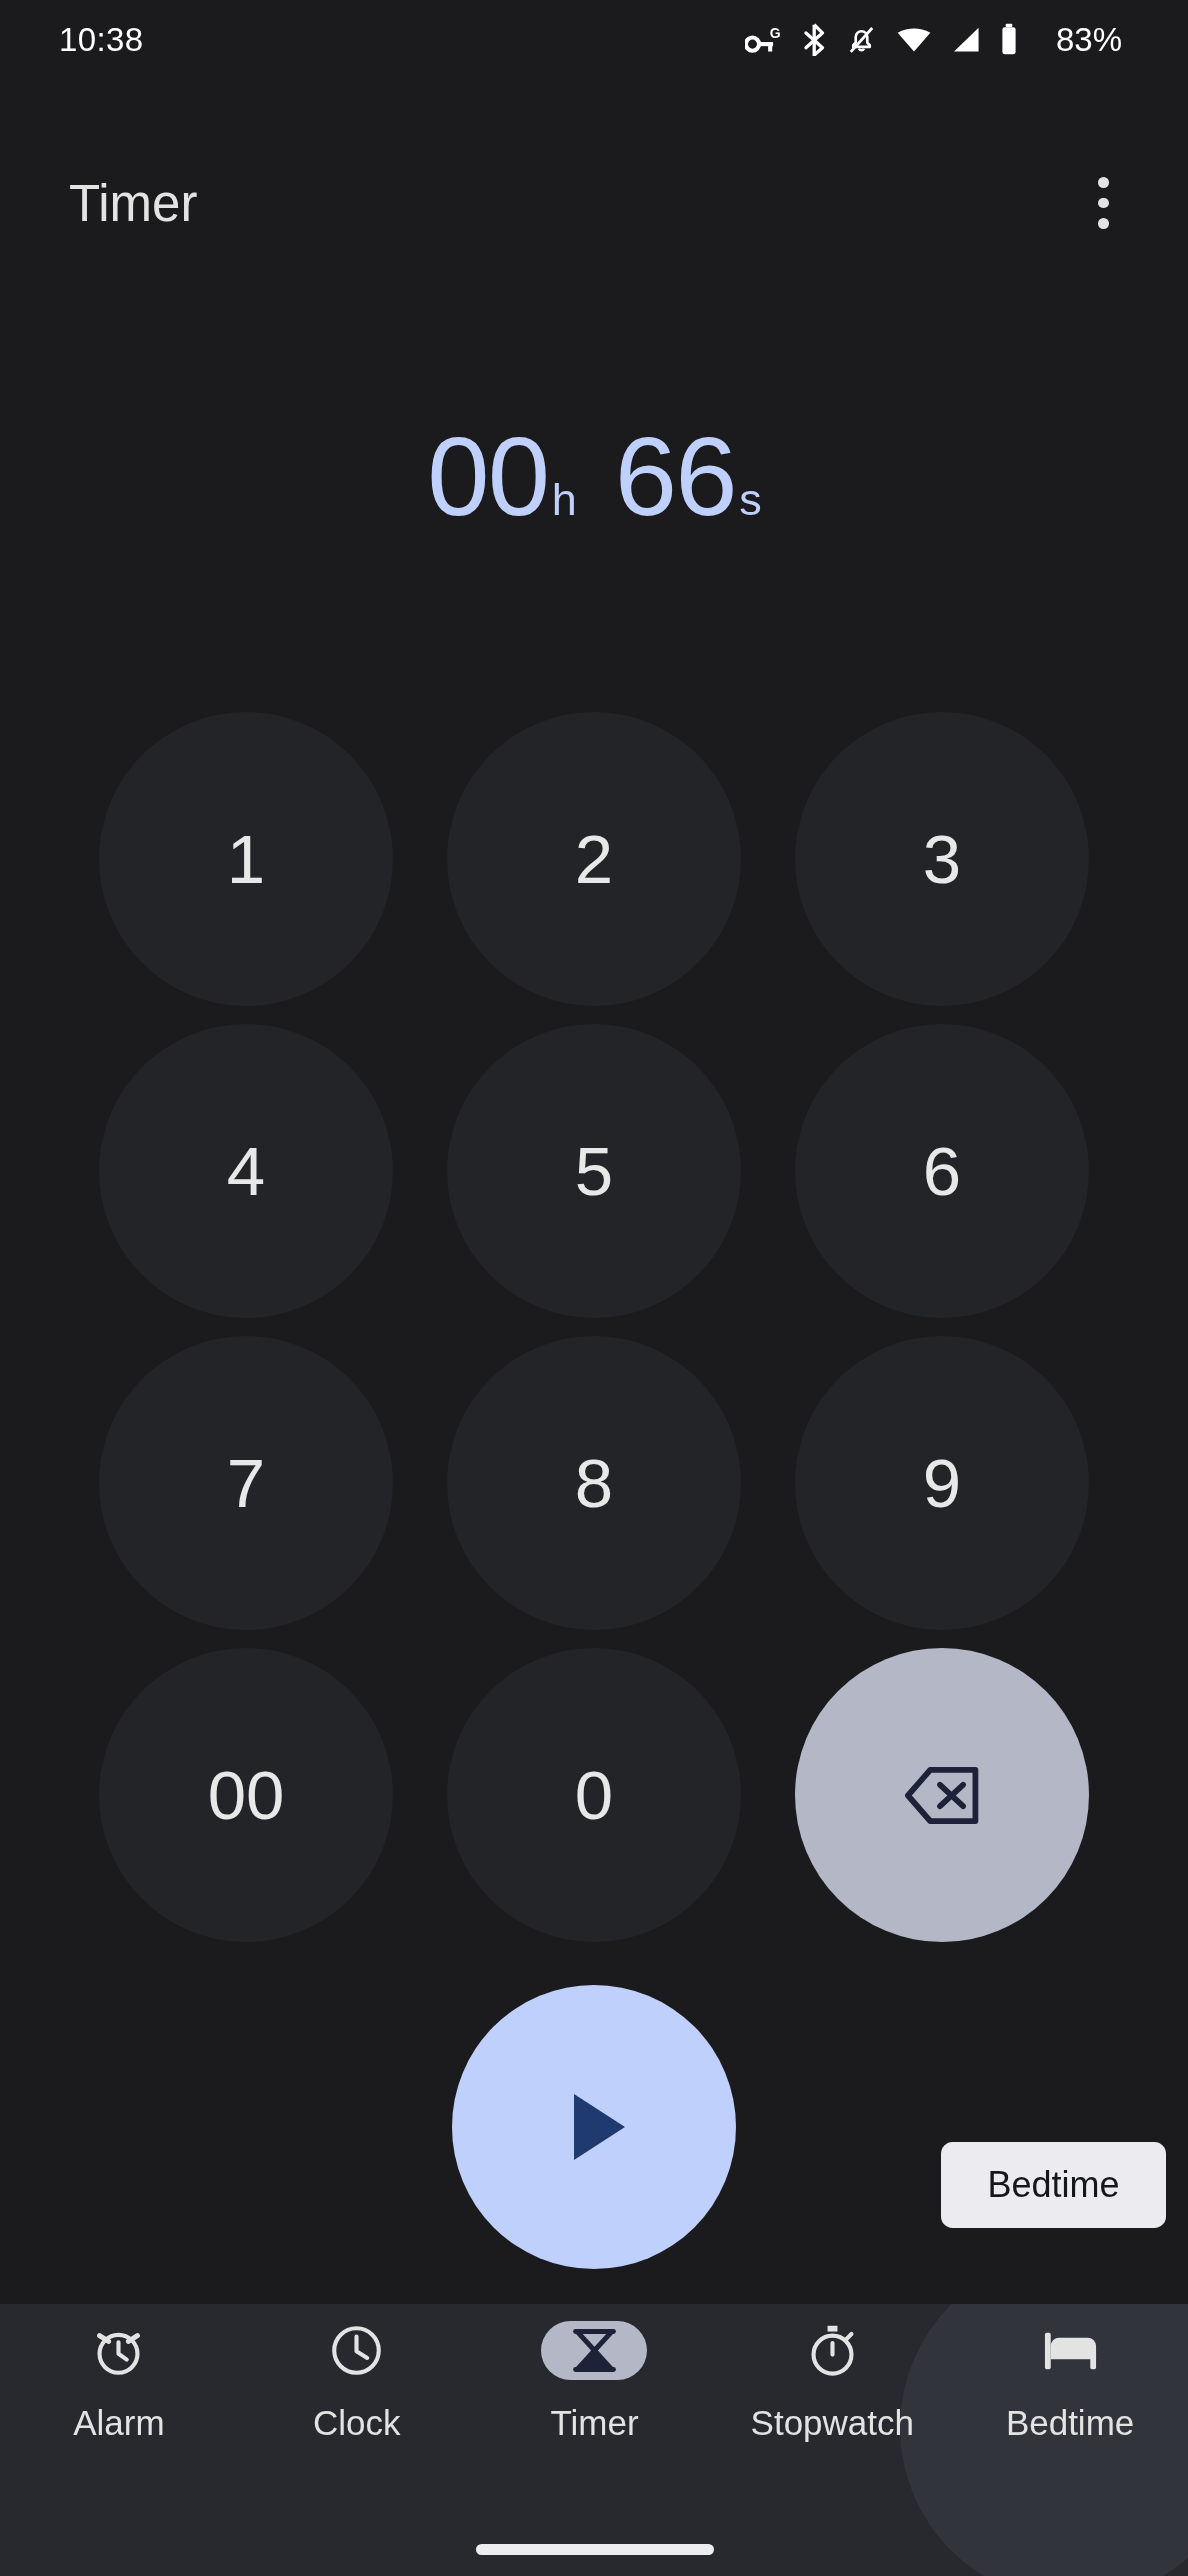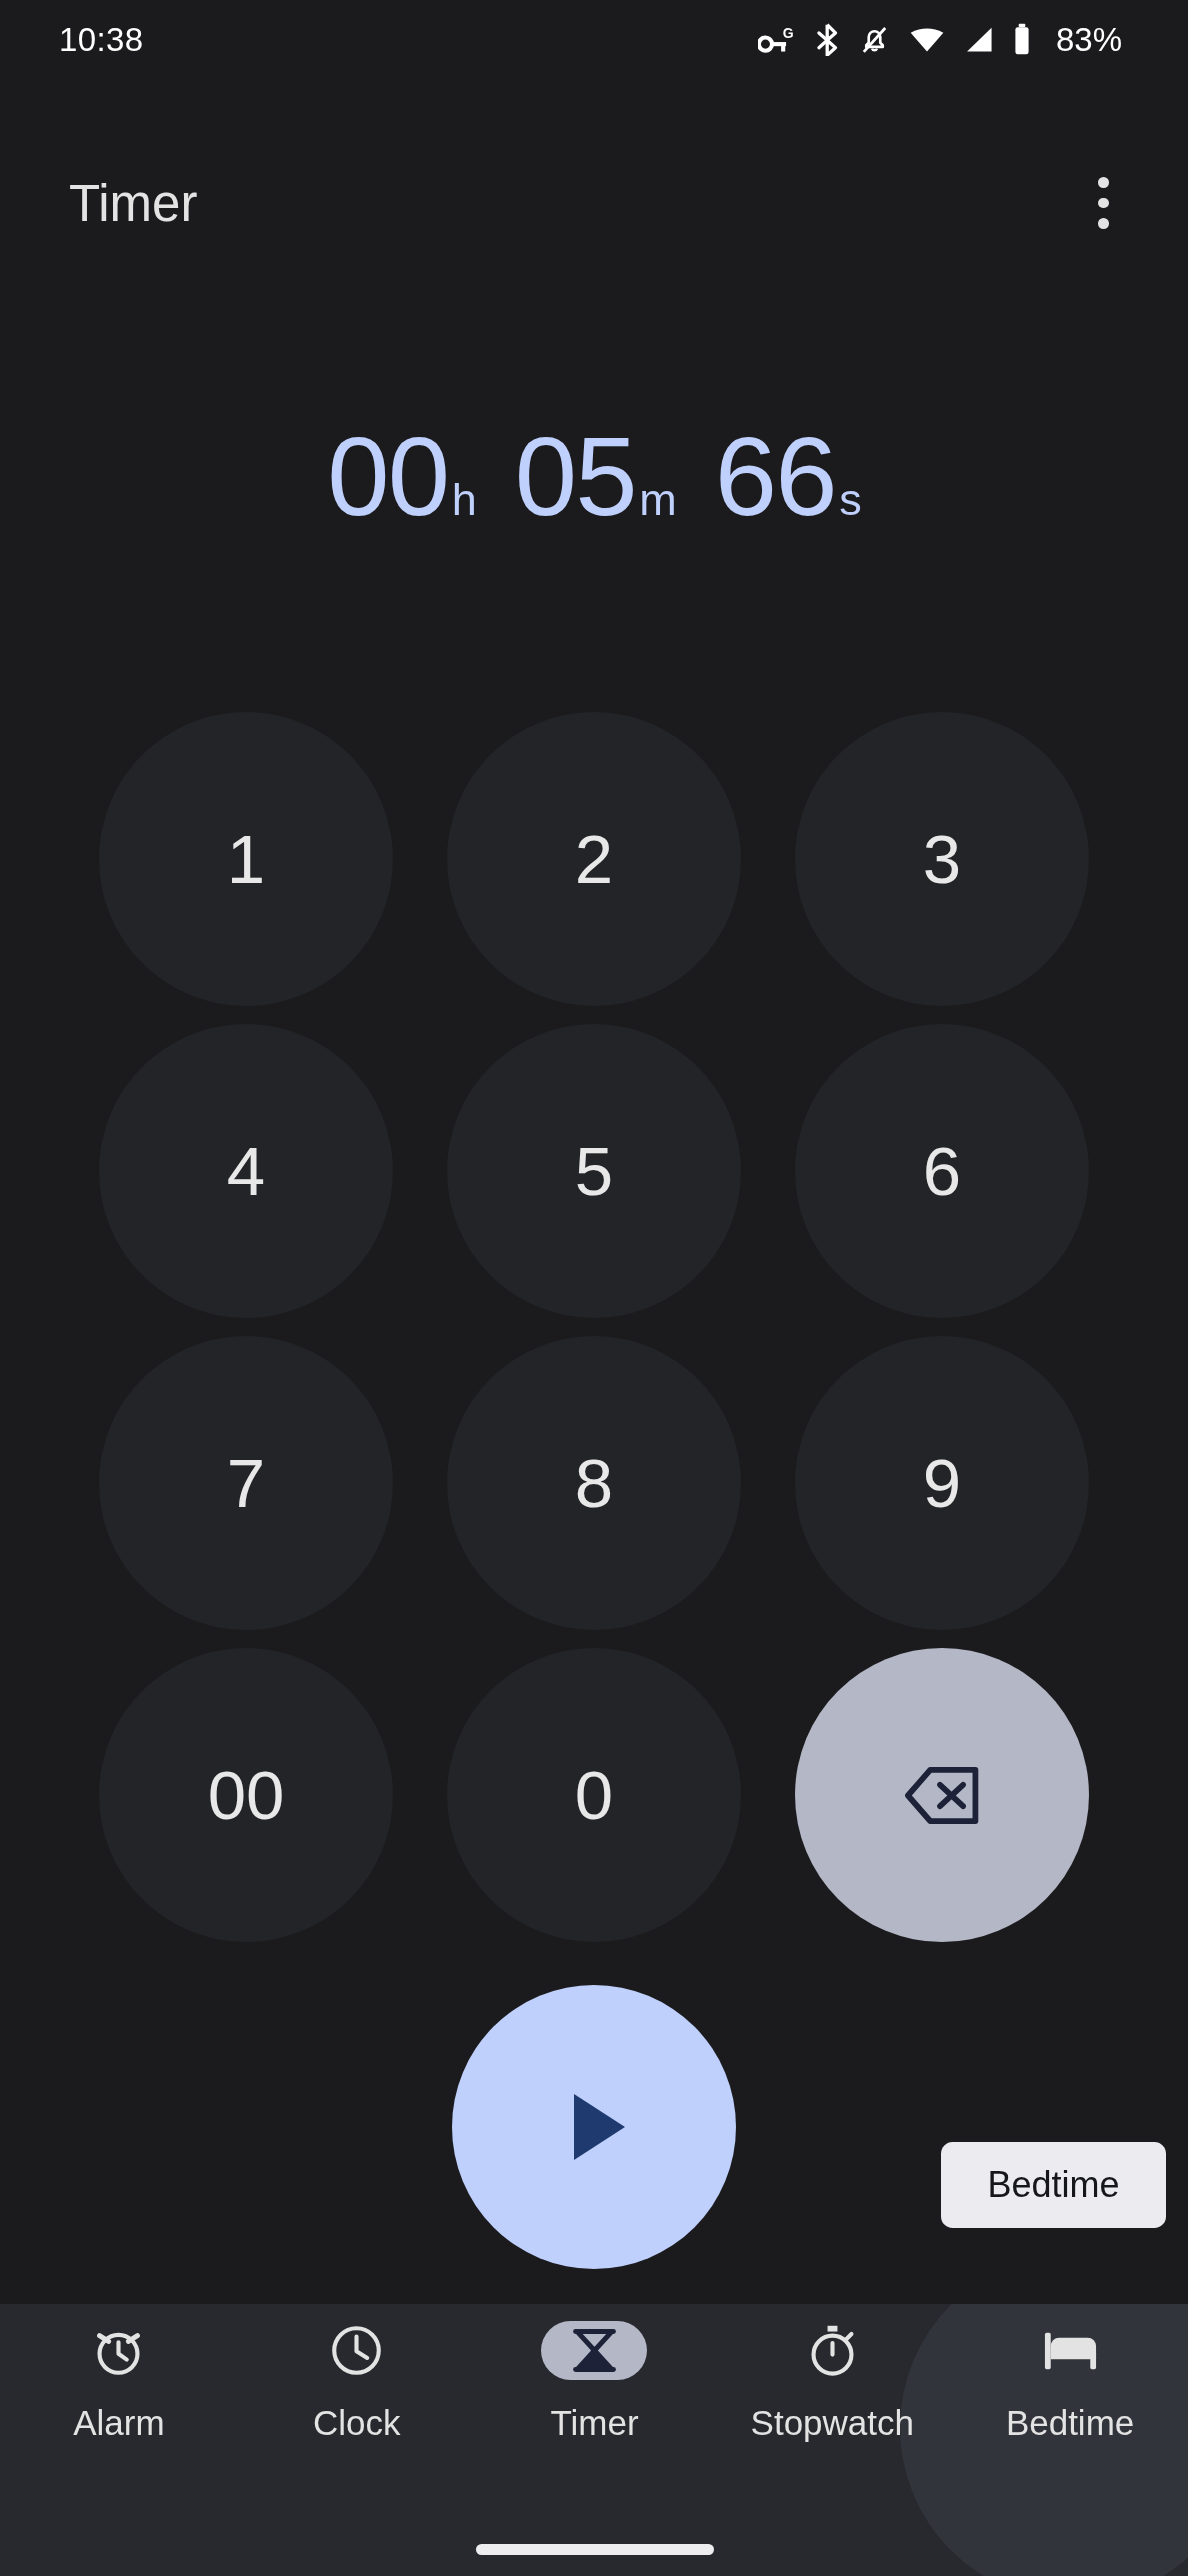--- a/index.html
+++ b/index.html
@@ -201,43 +201,39 @@
 
       <svg class="sb-ico" width="31" height="28" viewBox="0 0 38 34">
         <path d="M35 2 L35 31 L5 31 Z" fill="#fff"></path>
       </svg>
 
       <svg class="sb-ico" width="20" height="33" viewBox="0 0 24 40">
         <rect x="8" y="1" width="8" height="4" rx="1" fill="#fff"></rect>
         <rect x="4" y="5" width="16" height="33" rx="3" fill="#fff"></rect>
       </svg>
 
-      <div style="color:#FFFFFF;font-size:33px;margin-left:6px;">83%</div>
+      <div style="color:#FFFFFF;font-size:33px;margin-left:19px;">83%</div>
     </div>
   </div>
 
   <div id="app-bar">
     <div id="app-title">Timer</div>
     <div id="overflow-menu">
       <div class="dot"></div>
       <div class="dot"></div>
       <div class="dot"></div>
     </div>
   </div>
 
   <div id="time-display">
     <div class="time-group">
       <span class="tnum">00</span>
       <span class="tunit">h</span>
     </div>
     <div class="time-group">
-      <span class="tnum">05</span>
-      <span class="tunit">m</span>
-    </div>
-    <div class="time-group">
       <span class="tnum">66</span>
       <span class="tunit">s</span>
     </div>
   </div>
 
   <div id="keypad">
       <button class="key">
         <span class="key-label">1</span>
       </button>
       <button class="key">

